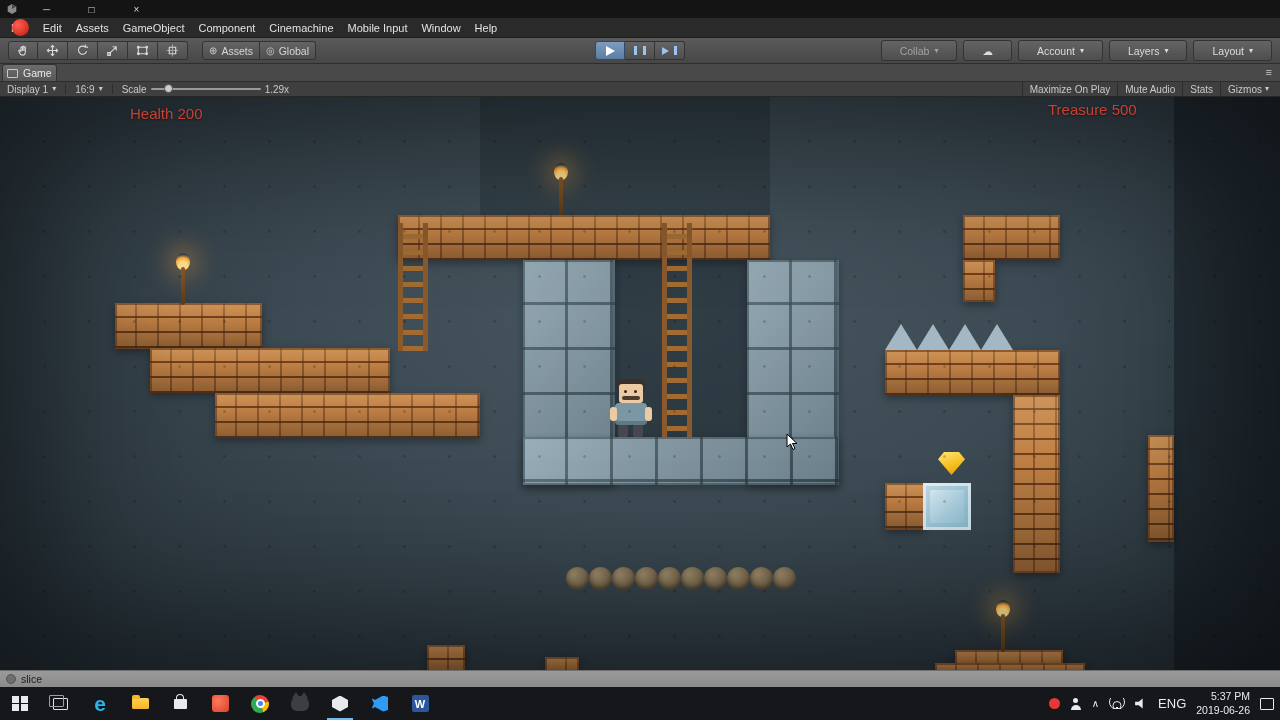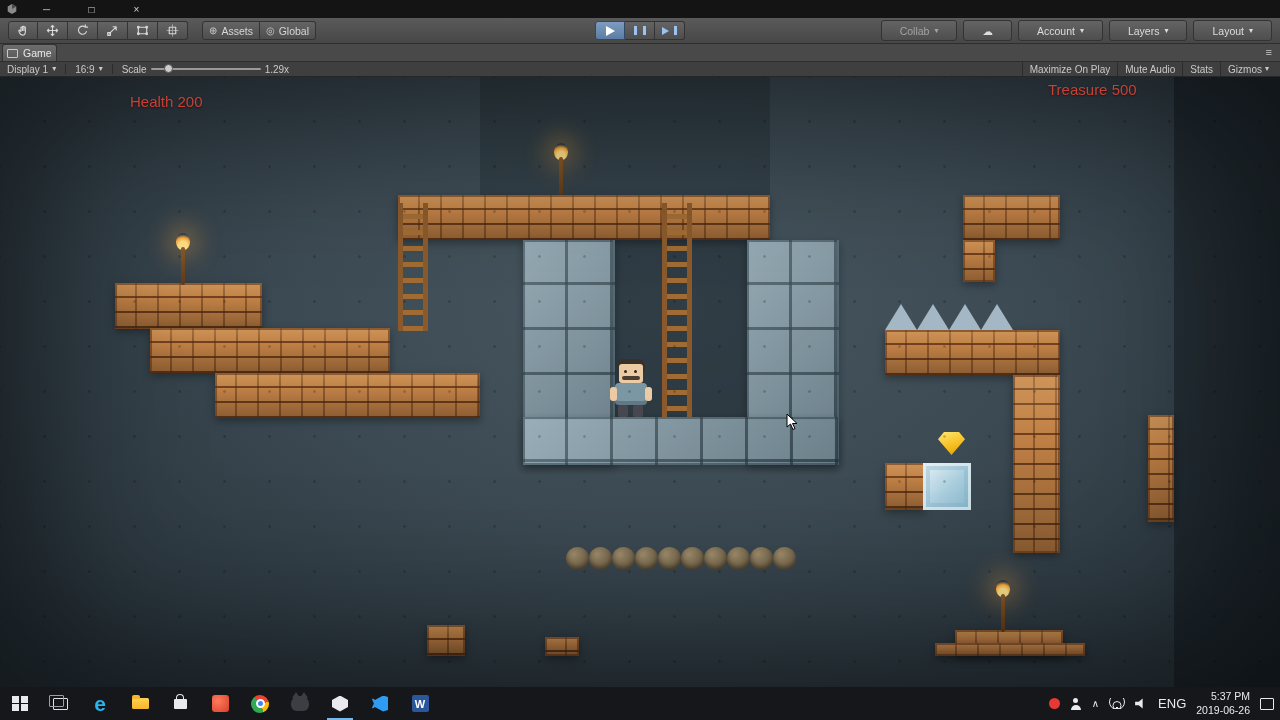--- a/index.html
+++ b/index.html
@@ -193,20 +193,32 @@
           <path fill="#4a4a4a" d="M6 1v5l4.3-2.5z"></path>
         </svg>
     </span>
     <div class="win-controls">
       <span class="wc">─</span>
       <span class="wc">□</span>
       <span class="wc">×</span>
     </div>
   </div>
 
+  <div class="menubar">
+    <span class="rec-dot"></span>
+    <span class="menu-item">File</span>
+    <span class="menu-item">Edit</span>
+    <span class="menu-item">Assets</span>
+    <span class="menu-item">GameObject</span>
+    <span class="menu-item">Component</span>
+    <span class="menu-item">Cinemachine</span>
+    <span class="menu-item">Mobile Input</span>
+    <span class="menu-item">Window</span>
+    <span class="menu-item">Help</span>
+  </div>
 
   <div class="toolbar">
     <div class="tgroup">
       <div class="tbtn">
         <svg class="ticon" width="13" height="13" viewBox="0 0 14 14">
             <path d="M4.2 8V4.2a.8.8 0 0 1 1.6 0V7M5.8 7V3.2a.8.8 0 0 1 1.6 0V7M7.4 7V3.8a.8.8 0 0 1 1.6 0V8c0 2.4-1.1 4-3 4-1.6 0-2.6-1-3.3-2.6L2 7.6c-.3-.7.5-1.3 1-.8l1.2 1.2"></path>
           </svg>
       </div>
       <div class="tbtn">
         <svg class="ticon" width="13" height="13" viewBox="0 0 14 14">
@@ -399,30 +411,34 @@
       <span class="c-eye e1"></span>
       <span class="c-eye e2"></span>
       <span class="c-stache"></span>
       <span class="c-body"></span>
       <span class="c-arm a1"></span>
       <span class="c-arm a2"></span>
       <span class="c-leg l1"></span>
       <span class="c-leg l2"></span>
     </div>
 
-    <span class="hud" style="left:130px;top:16px">Health 200</span>
+    <span class="hud" style="left:130px;top:8px">Health 200</span>
     <span class="hud" style="left:1048px;top:4px">Treasure 500</span>
 
     <span class="cursor" style="left:786px;top:336px">
       <svg width="12" height="18" viewBox="0 0 12 18">
           <path d="M1 1 L1 14 L4.5 11 L7 16.5 L9 15.5 L6.5 10.5 L11 10.5 Z" fill="#fff" stroke="#000" stroke-width="1"></path>
         </svg>
     </span>
   </div>
 
+  <div class="statusbar">
+    <span class="info-dot"></span>
+    <span>slice</span>
+  </div>
 
   <div class="taskbar">
     <div class="tb-btn">
       <span class="win-logo">
           <i></i>
           <i></i>
           <i></i>
           <i></i>
         </span>
     </div>

